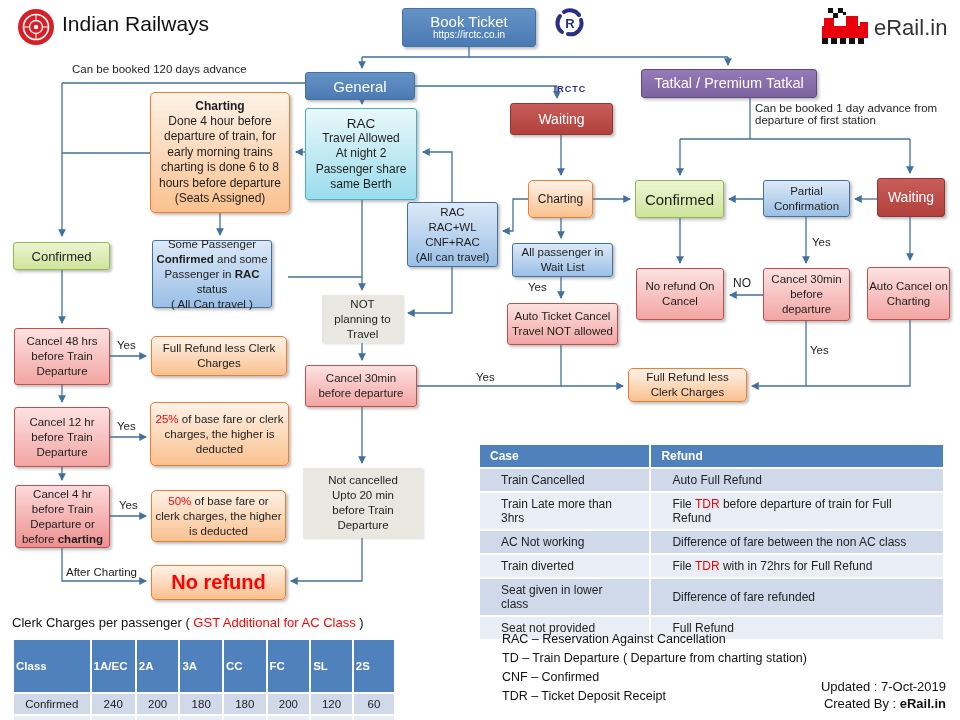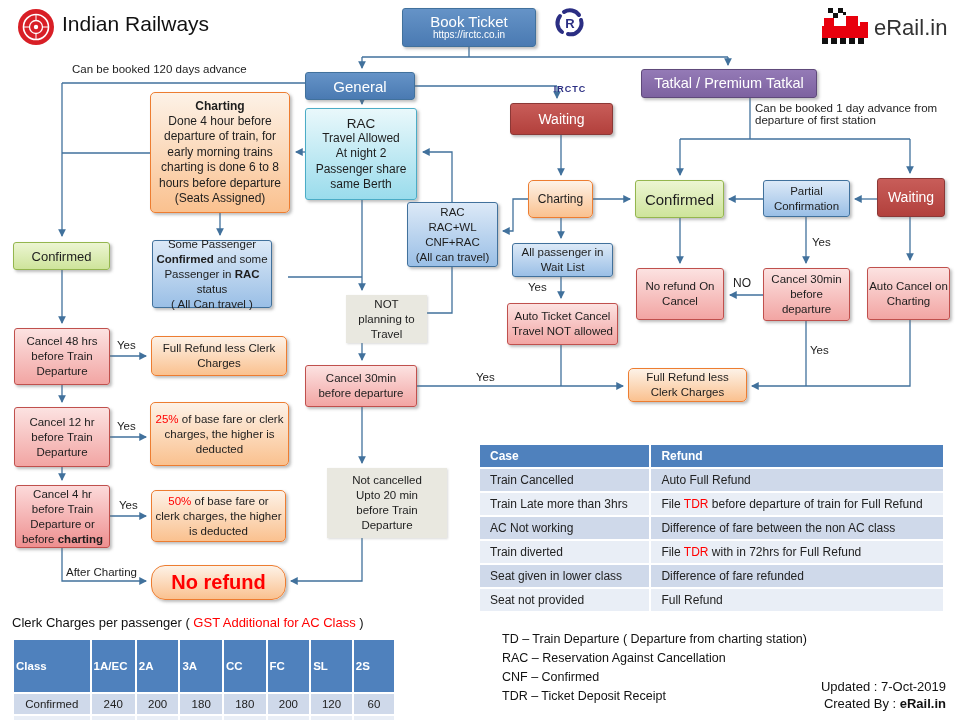--- a/index.html
+++ b/index.html
@@ -12,40 +12,40 @@
      color:#1d1d1d;white-space:pre-line;box-shadow:2px 2px 3px rgba(110,110,110,.45);}
   .blue-solid{background:linear-gradient(#6593c7,#4a7ab2);border:1px solid #41719c;color:#fff;font-size:15px;}
   .purple{background:linear-gradient(#947ab6,#7d62a0);border:1px solid #5f497a;color:#fff;font-size:14.5px;}
   .red-solid{background:linear-gradient(#c85d59,#b2403c);border:1px solid #8c3836;color:#fff;font-size:14px;}
   .orange{background:linear-gradient(#fdf2e7,#fac18f);border:1.5px solid #ed7d31;border-radius:5px;}
   .pink{background:linear-gradient(#fce2e1,#f2a5a3);border:1px solid #c0504d;}
   .pink-deep{background:linear-gradient(#fcdada,#ee8f8f);border:1px solid #c0504d;}
   .blue-info{background:linear-gradient(#dce9f7,#9abfe6);border:1px solid #41719c;}
   .cyan{background:linear-gradient(#e9f8fb,#9adcec);border:1px solid #4bacc6;}
   .green{background:linear-gradient(#ecf5d2,#cee49b);border:1px solid #94b64e;font-size:13px;}
-  .gray{background:#e9e8e0;border:none;border-radius:0;box-shadow:1px 1px 2px rgba(150,150,150,.35);margin-left:24px;}
+  .gray{background:#e9e8e0;border:none;border-radius:0;box-shadow:1px 1px 2px rgba(150,150,150,.35);}
   .n .n-title{font-weight:bold;font-size:12px;}
   .n .n-title-lg{font-size:13.5px;}
   .n .n-body{font-size:12px;line-height:15.5px;white-space:pre-line;}
   .url{font-size:10px;line-height:12px;}
-  .big-red{color:#f00;font-weight:bold;font-size:20px;border-radius:14px;}
+  .big-red{color:#f00;font-weight:bold;font-size:20px;}
   .seg-b{font-weight:bold;}
   .seg-r{color:#f00;font-weight:normal;}
   
   .elabel{position:absolute;z-index:2;font-size:11.5px;color:#1d1d1d;white-space:pre-line;}
   
   .page-title{position:absolute;left:62px;top:12px;font-size:21px;color:#111;z-index:2;}
   .irctc-wrap{position:absolute;left:544px;top:6px;width:52px;text-align:center;z-index:2;}
   .irctc-label{font-size:9px;font-weight:bold;color:#2b2e83;letter-spacing:1px;margin-top:40px;}
   .erail-wrap{position:absolute;left:820px;top:8px;z-index:2;display:flex;align-items:flex-end;}
   .erail-text{font-size:22px;color:#333;margin-left:4px;line-height:36px;}
   
   table.tbl{position:absolute;z-index:2;border-collapse:separate;border-spacing:2px;}
   .tbl th{background:#4f81bd;color:#fff;font-weight:bold;font-size:12px;padding:4px 10px;text-align:left;}
-  .tbl td{font-size:12px;padding:4px 10px;color:#222;}
+  .tbl td{font-size:12px;padding:4px 21px;color:#222;}
   .tbl tr.odd td{background:#cfd9ea;}
   .tbl tr.even td{background:#e9eef6;}
   table.clerk{border-spacing:2px;}
   .clerk th{font-size:11.5px;padding:20px 2px;}
   .clerk td{font-size:11.5px;text-align:center;padding:4px 2px;}
   .clerk-title{position:absolute;left:12px;top:615px;font-size:13px;z-index:2;color:#111;}
   .clerk-title .seg-r{font-weight:normal;color:#f00;}
   .legend{position:absolute;left:502px;top:630px;z-index:2;font-size:12.5px;line-height:19px;color:#111;}
   .footer{position:absolute;left:750px;top:678px;width:196px;text-align:right;z-index:2;
           font-size:13px;line-height:17px;color:#111;}
@@ -333,22 +333,22 @@
           <td>60</td>
           <td>60</td>
           <td>60</td>
           <td>60</td>
           <td>60</td>
         </tr>
       </tbody>
   </table>
 
   <div class="legend">
+    <div>RAC – Reservation Against Cancellation</div>
     <div>TD – Train Departure ( Departure from charting station)</div>
-    <div>RAC – Reservation Against Cancellation</div>
     <div>CNF – Confirmed</div>
     <div>TDR – Ticket Deposit Receipt</div>
   </div>
 
   <div class="footer">
     <div>Updated : 7-Oct-2019</div>
     <div>
       <span>Created By : </span><span class="seg-b">eRail.in</span>
     </div>
   </div>

